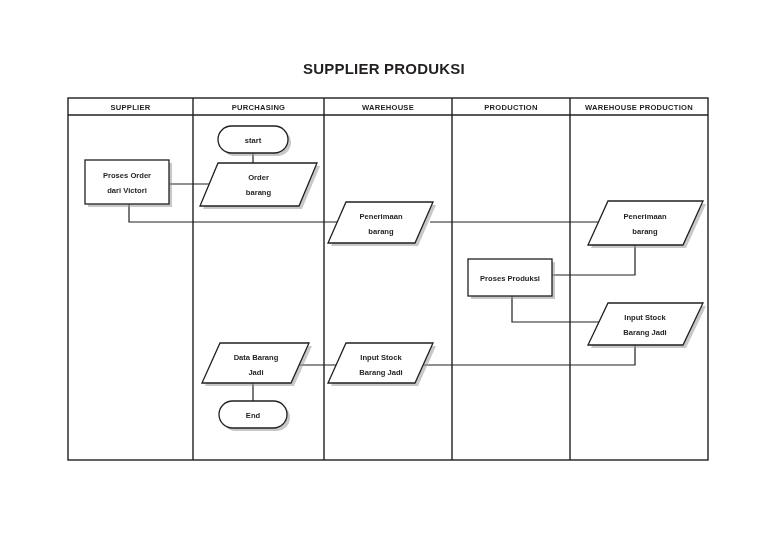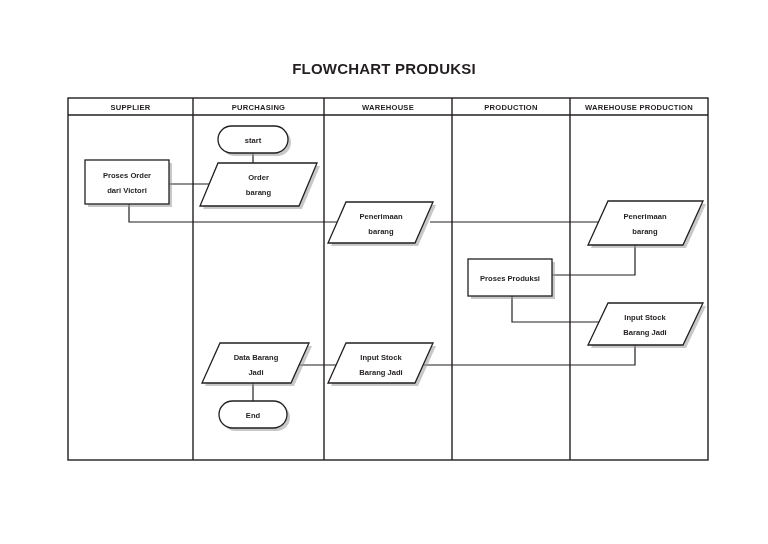--- a/index.html
+++ b/index.html
@@ -29,21 +29,21 @@
     font-size:7.6px;font-weight:bold;fill:#231f20;
     font-family:"Liberation Sans", sans-serif;
     text-anchor:middle;
   }
 </style>
 </head>
 <body>
 
 <div id="page">
 
-  <div class="title">FLOWCHART PRODUKSI</div>
+  <div class="title">SUPPLIER PRODUKSI</div>
 
   <svg class="chart" viewBox="0 0 768 544">
 
     <g>
       <rect class="lane-frame" x="68" y="98" width="640" height="362"></rect>
       <line class="lane-line" x1="68" y1="115" x2="708" y2="115"></line>
       <line class="lane-line" x1="193" y1="98" x2="193" y2="460"></line>
       <line class="lane-line" x1="324" y1="98" x2="324" y2="460"></line>
       <line class="lane-line" x1="452" y1="98" x2="452" y2="460"></line>
       <line class="lane-line" x1="570" y1="98" x2="570" y2="460"></line>

